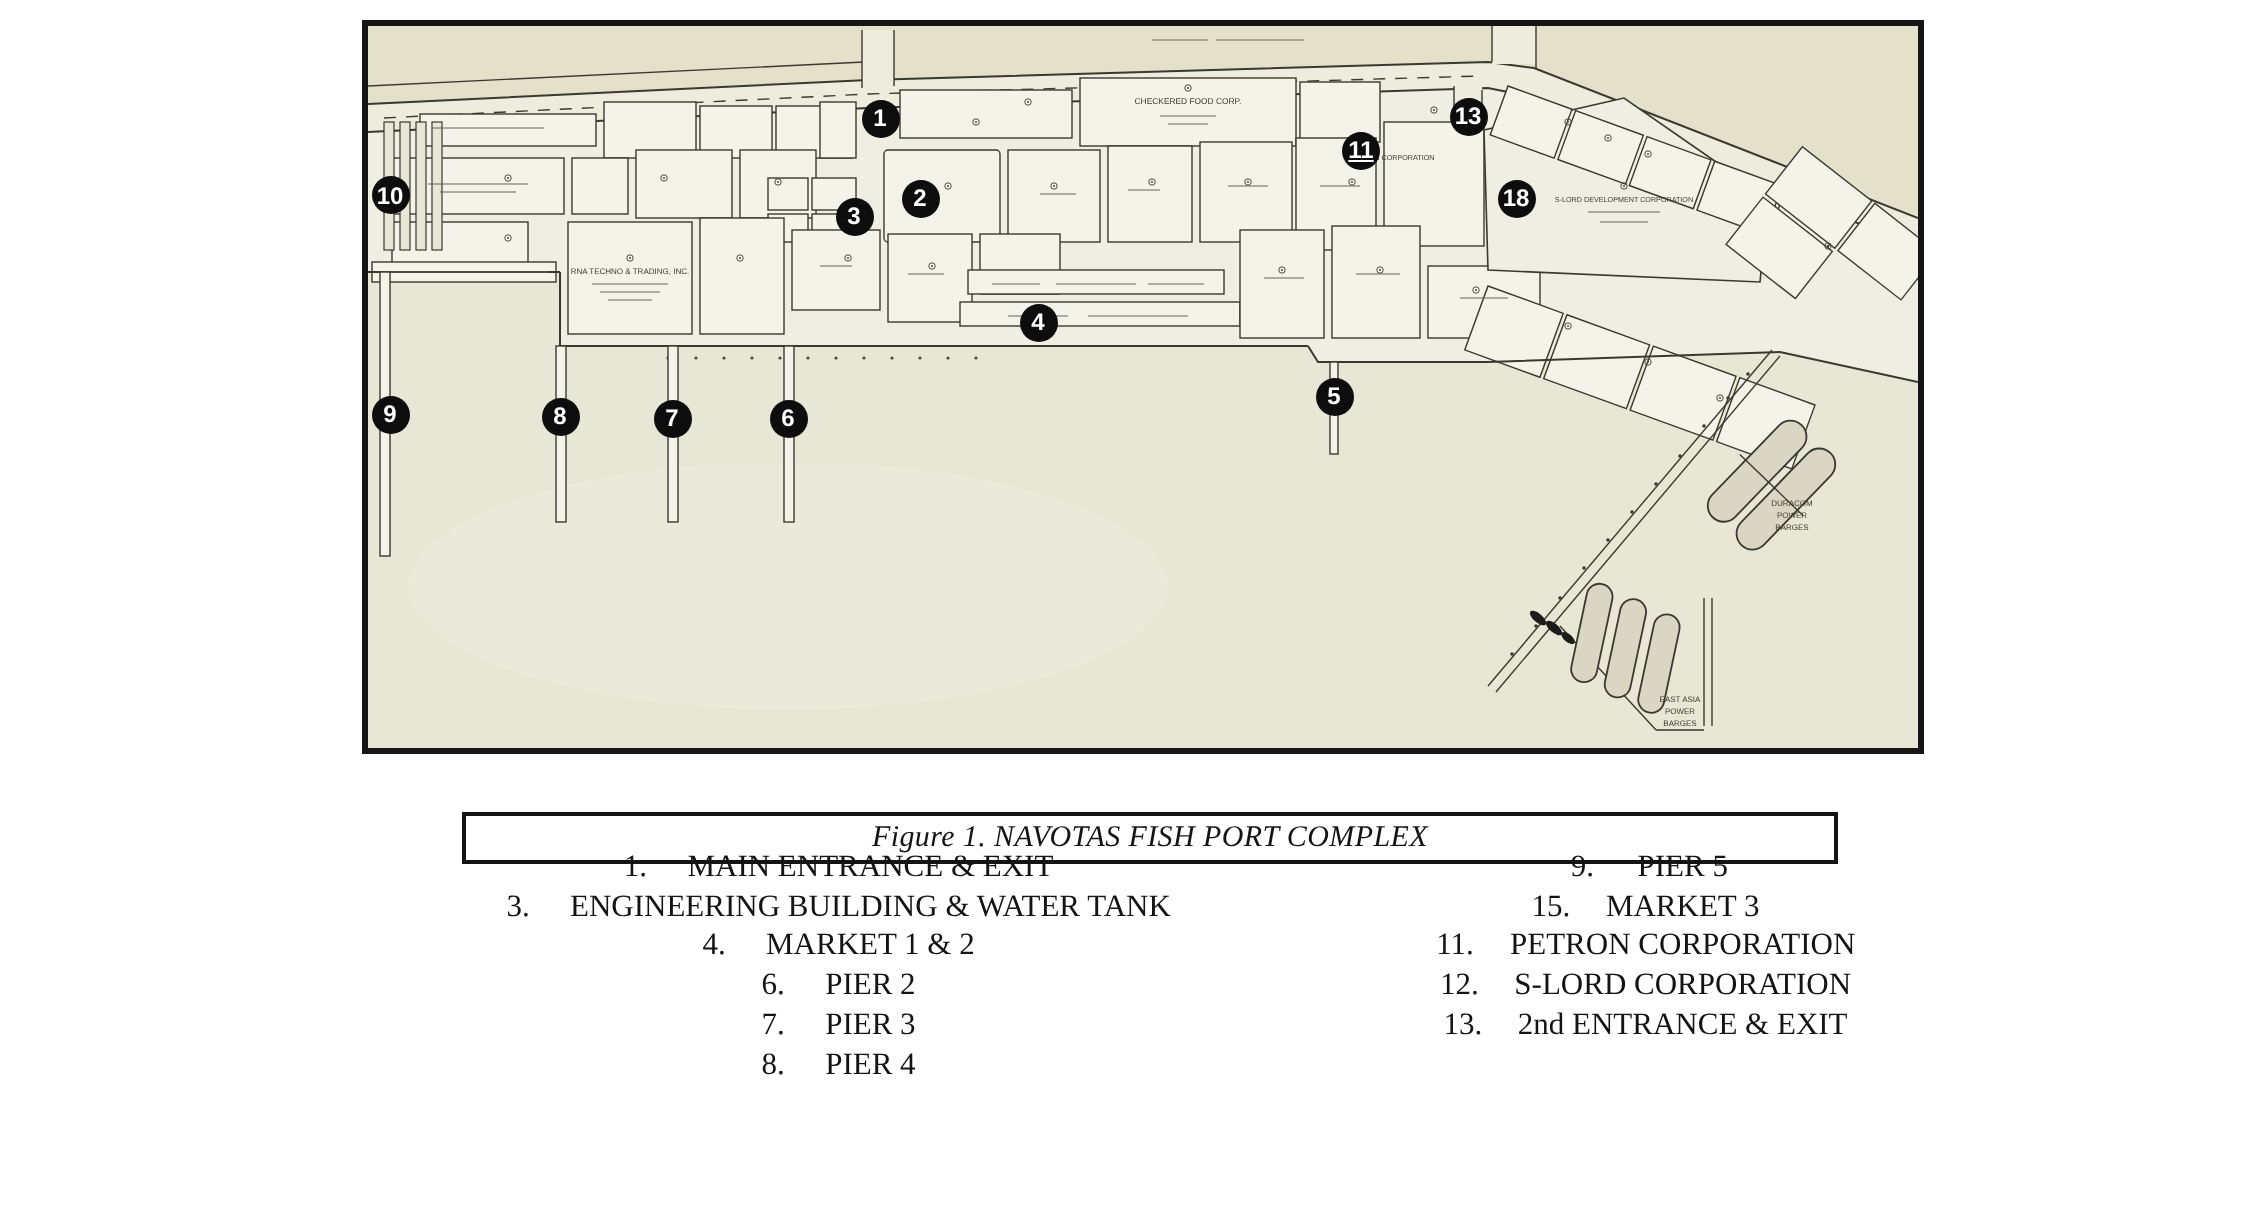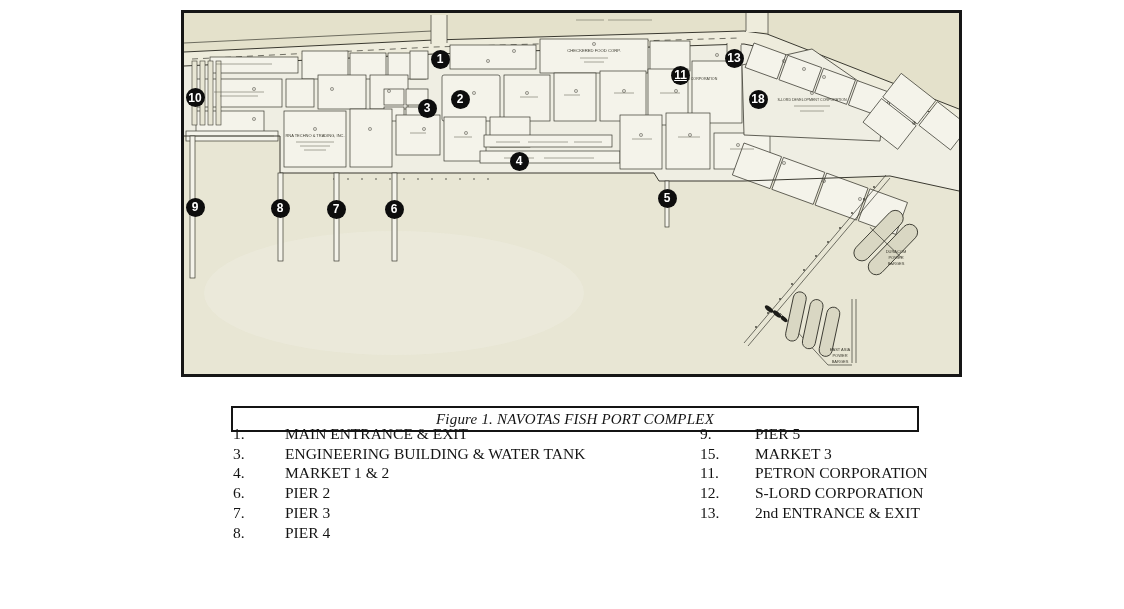--- a/index.html
+++ b/index.html
@@ -30,21 +30,21 @@
   
   .caption-box{position:absolute;left:231px;top:382px;width:684px;height:22px;
                border:2px solid #141414;background:#fff;
                display:flex;align-items:center;justify-content:center;margin-top:24px;}
   .caption-text{font-style:italic;font-size:15px;letter-spacing:.2px;}
 
   
   .legend-col{position:absolute;top:424px;font-size:15.5px;line-height:19.7px;}
   .legend-left{left:233px;}
   .legend-right{left:700px;}
-  .lrow{white-space:nowrap;}
+  .lrow{white-space:nowrap;text-align:center;}
   .lrow .num{display:inline-block;width:52px;}
   .legend-right .lrow .num{width:55px;}
 </style>
 </head>
 <body>
 
 <div class="page">
 
   <div class="map-frame">
     <div class="map-inner">

